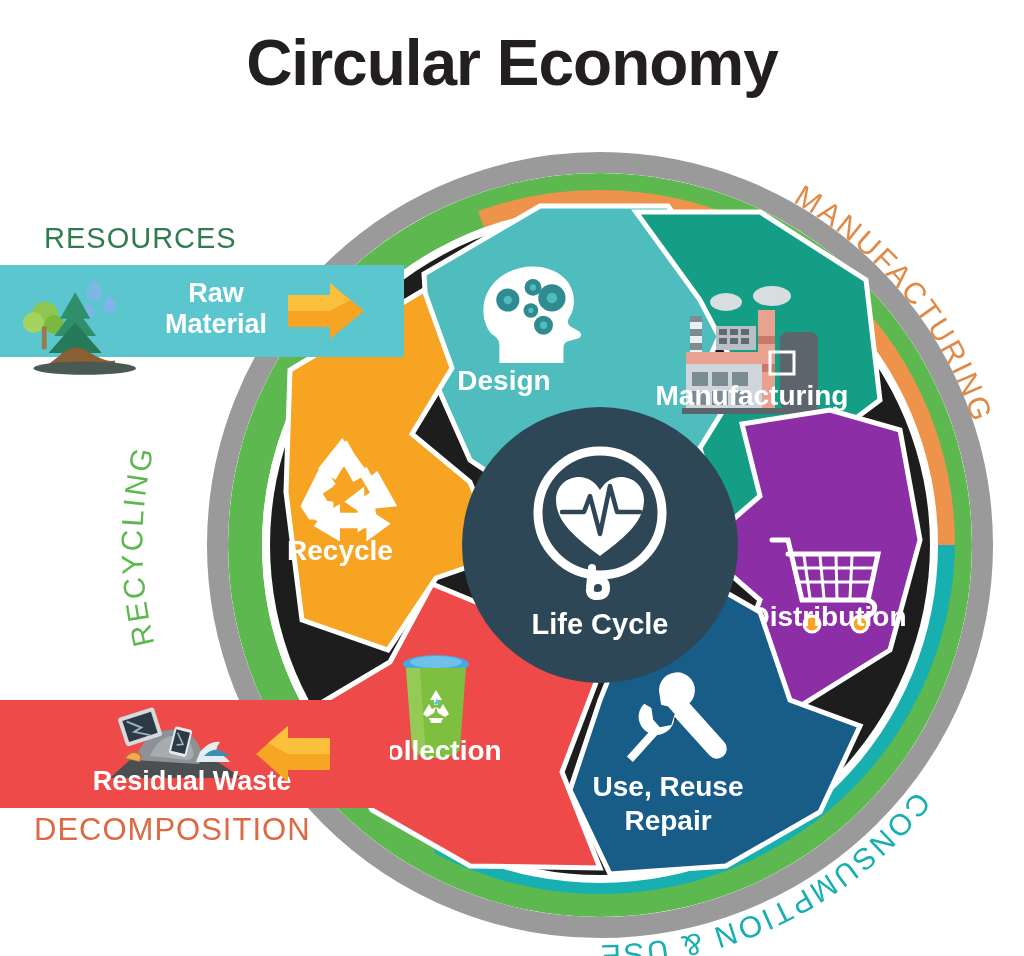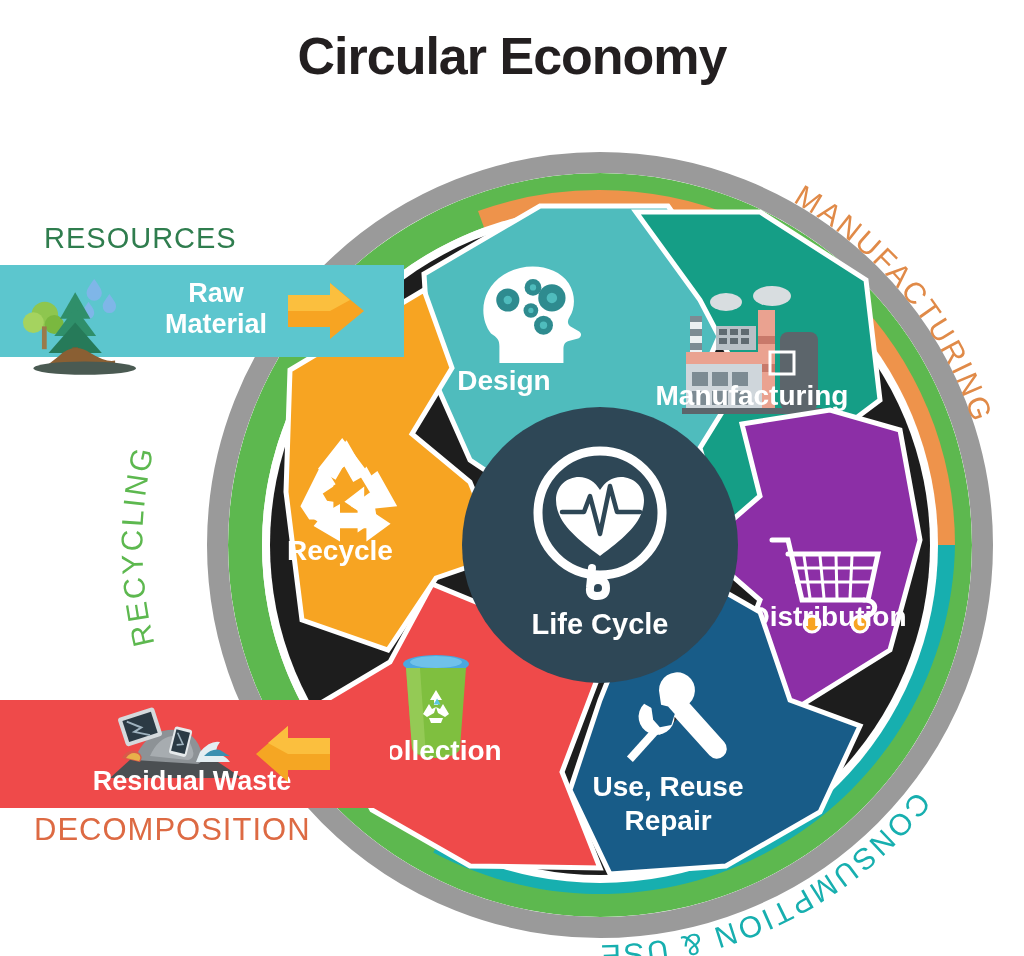--- a/index.html
+++ b/index.html
@@ -3,21 +3,21 @@
 <meta charset="utf-8">
 <style>
   html,body{margin:0;padding:0;}
   body{
     width:1024px;height:956px;background:#ffffff;overflow:hidden;position:relative;
     font-family:"Liberation Sans","DejaVu Sans",sans-serif;
   }
   #stage{position:absolute;left:0;top:0;width:1024px;height:956px;}
   #title{
     position:absolute;left:0;top:26px;width:1024px;text-align:center;
-    font-size:52px;font-weight:bold;color:#231f20;letter-spacing:-1px;
+    font-size:64px;font-weight:bold;color:#231f20;letter-spacing:-1px;
     font-family:"Liberation Sans","DejaVu Sans",sans-serif;
   }
   svg.layer{position:absolute;left:0;top:0;width:1024px;height:956px;}
   .seg-label{
     font-family:"Liberation Sans","DejaVu Sans",sans-serif;
     font-weight:bold;fill:#ffffff;text-anchor:middle;
   }
   .ring-label{
     font-family:"Liberation Sans","DejaVu Sans",sans-serif;
     font-weight:normal;letter-spacing:2.5px;

